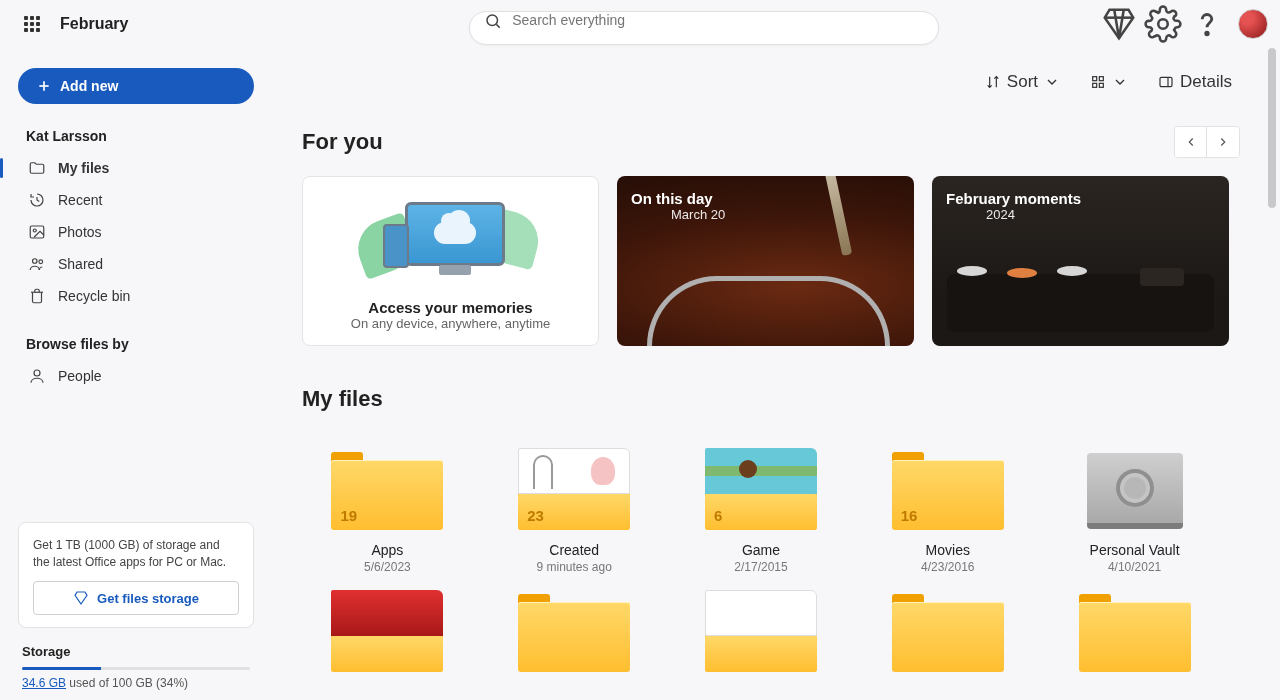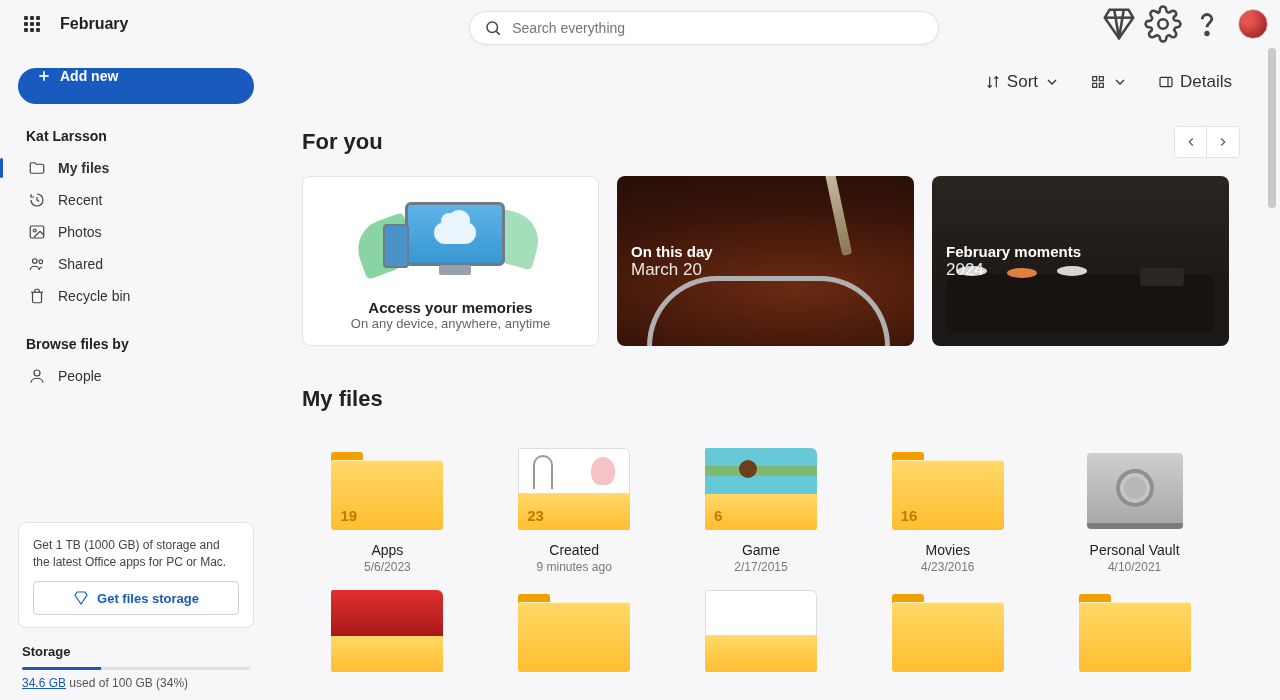--- a/index.html
+++ b/index.html
@@ -5,34 +5,34 @@
     * { margin: 0; padding: 0; box-sizing: border-box; font-family: "Segoe UI", -apple-system, sans-serif; }
     body { background: #f7f7f9; width: 1280px; height: 700px; overflow: hidden; display: flex; flex-direction: column; }
 
     
     .header { height: 48px; display: flex; align-items: center; padding: 0 12px; }
     .waffle { width: 40px; height: 40px; display: flex; align-items: center; justify-content: center; cursor: pointer; border-radius: 4px; }
     .waffle-grid { display: grid; grid-template-columns: repeat(3, 4px); grid-template-rows: repeat(3, 4px); gap: 2px; }
     .waffle-grid span { background: #333; width: 4px; height: 4px; border-radius: 1px; }
     .app-name { font-size: 16px; font-weight: 600; color: #212121; margin-left: 8px; }
     .search-wrap { flex: 1; display: flex; justify-content: center; margin-left: 180px; }
-    .search { width: 470px; height: 34px; border-radius: 17px; background: #fff; border: 1px solid #e0e0e0; box-shadow: 0 1px 3px rgba(0,0,0,0.04); display: flex; align-items: center; padding: 0 14px; gap: 10px; margin-top: 8px; }
+    .search { width: 470px; height: 34px; border-radius: 17px; background: #fff; border: 1px solid #e0e0e0; box-shadow: 0 1px 3px rgba(0,0,0,0.04); display: flex; align-items: flex-start; padding: 0 14px; gap: 10px; margin-top: 8px; }
     .search svg { width: 18px; height: 18px; color: #444; }
     .search input { border: none; outline: none; font-size: 14px; background: transparent; color: #555; flex:1; }
     .header-icons { display: flex; align-items: center; gap: 6px; margin-left: auto; }
     .head-ico { width: 38px; height: 38px; display:flex; align-items:center; justify-content:center; cursor:pointer; border-radius:4px; color:#444; }
     .avatar { width: 30px; height: 30px; border-radius: 50%; background: radial-gradient(circle at 30% 30%, #e65252 20%, #8a1818 100%); border:1px solid #ccc; margin-left: 6px; cursor:pointer; }
 
     
     .body { display: flex; flex:1; overflow: hidden; }
     .sidebar { width: 264px; padding: 20px 10px 10px 18px; display:flex; flex-direction:column; overflow-y:auto; }
     .main { flex: 1; overflow-y: auto; position: relative; padding-bottom: 30px; }
 
     
-    .add-new { background: #185abd; color:#fff; border:none; border-radius: 20px; padding: 0 18px; height: 36px; display:flex; gap:8px; font-size:14px; font-weight:600; cursor:pointer; }
+    .add-new { background: #185abd; color:#fff; border:none; border-radius: 20px; padding: 0 18px; height: 36px; display:flex; align-items:center; gap:8px; font-size:14px; font-weight:600; cursor:pointer; }
     .add-new svg { width:16px; height:16px; }
 
     .sb-heading { font-size: 14px; font-weight: 600; color: #222; margin-top: 24px; margin-bottom: 8px; padding-left: 8px;}
 
     .nav-item { display:flex; align-items:center; gap:12px; padding: 7px 10px; border-radius:4px; cursor:pointer; font-size:14px; color:#333; position:relative; }
     .nav-item.active { font-weight:600; }
     .nav-item.active::before { content:""; position:absolute; left:-18px; top:6px; bottom:6px; width:3px; background:#185abd; border-radius:2px; }
     .nav-item svg { width:18px; height:18px; color:#444; flex-shrink:0; }
 
     .storage-card { margin-top: auto; border:1px solid #e2e2e2; border-radius:8px; background:#fff; padding: 14px 14px 12px; font-size: 12px; color:#444; }
@@ -57,23 +57,23 @@
     .foryou-nav { margin-left:auto; margin-right: 40px; display:flex; border:1px solid #e2e2e2; border-radius:4px; overflow:hidden; }
     .foryou-nav button { width:32px; height:30px; border:none; background:#fff; cursor:pointer; display:flex; align-items:center; justify-content:center; color:#555; }
     .foryou-nav button:first-child { border-right:1px solid #e2e2e2; }
 
     .cards { display:flex; gap:18px; padding: 18px 40px 0 38px; }
     .card { width: 297px; height: 170px; border-radius:8px; overflow:hidden; position:relative; cursor:pointer; flex-shrink:0; }
     .card.mem { background:#fff; border:1px solid #e4e4e4; display:flex; flex-direction:column; padding: 18px 16px 14px; text-align: center; }
     .mem-illustration { flex:1; display:flex; align-items:center; justify-content:center; }
     .mem-title { font-size:15px; font-weight:600; color:#222; }
     .mem-desc { font-size:13px; color:#666; }
-    .card.img { display:flex; flex-direction:column; justify-content:center; padding:14px; color:#fff; }
+    .card.img { display:flex; flex-direction:column; justify-content:flex-start; padding:14px; color:#fff; }
     .card.img .ctitle { font-size:15px; font-weight:600; }
-    .card.img .csub { font-size:17px; opacity:0.9; }
+    .card.img .csub { font-size:13px; opacity:0.9;margin-left:40px; }
     .img-cook { background: radial-gradient(ellipse 160% 90% at 60% 65%, #6b2a12 0%, #3b1509 48%, #1a0a05 100%); }
     .img-restaurant { background: linear-gradient(180deg, #2a2521 0%, #1c1815 70%); }
 
     .myfiles { margin-top: 40px; }
     .grid { display:grid; grid-template-columns: repeat(5, 1fr); gap: 20px 16px; padding: 40px 60px 0 38px; }
     .fitem { display:flex; flex-direction:column; align-items:center; text-align:center; cursor:pointer; }
     .folder-icon { width: 112px; height: 78px; position: relative; }
     .folder-tab { position:absolute; top:0; left:0; width:32px; height:12px; background:#f0a000; border-radius:3px 3px 0 0; }
     .folder-body { position:absolute; top:8px; left:0; width:112px; height:70px; background:linear-gradient(180deg,#ffd868 0%, #ffbe30 100%); border-radius:3px; box-shadow: inset 0 1px 0 #fff3c0; }
     .folder-count { position:absolute; bottom:6px; left:9px; font-size:15px; font-weight:600; color:#bf7b00; z-index:3; }

